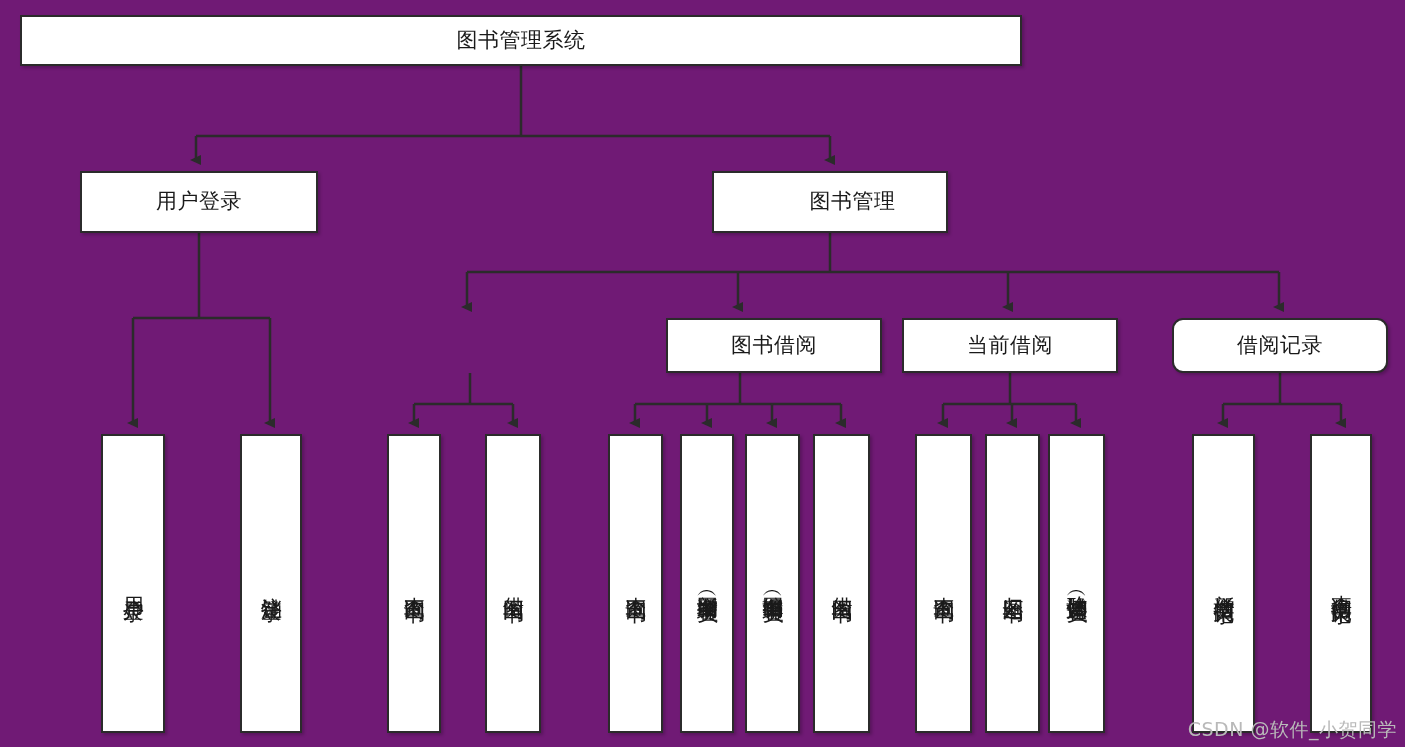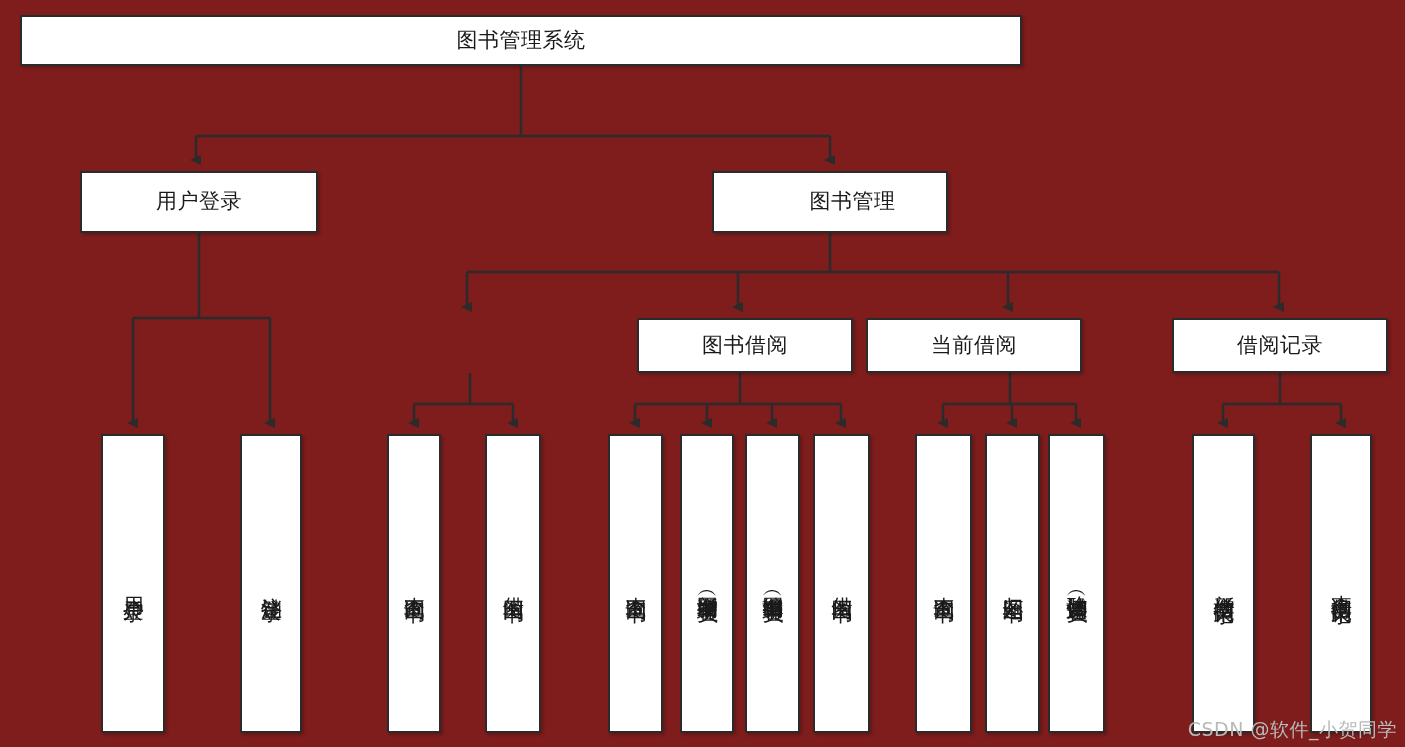--- a/index.html
+++ b/index.html
@@ -7,21 +7,21 @@
     padding: 0;
     background: #ffffff;
   }
   body {
     font-family: "DejaVu Sans", "Liberation Sans", sans-serif;
   }
   #canvas {
     position: relative;
     width: 1405px;
     height: 747px;
-    background: #7f1d1d;
+    background: #701a75;
     overflow: hidden;
   }
   svg.edges {
     position: absolute;
     left: 0;
     top: 0;
     width: 1405px;
     height: 747px;
   }
   .node {
@@ -127,27 +127,27 @@
     <span class="label-h">图书管理系统</span>
   </div>
 
   <div class="node" id="node-l2-0" style="left: 80px; top: 171px; width: 238px; height: 62px;">
     <span class="label-h">用户登录</span>
   </div>
   <div class="node" id="node-l2-1" style="left: 712px; top: 171px; width: 236px; height: 62px; padding-left: 45px;">
     <span class="label-h">图书管理</span>
   </div>
 
-  <div class="node" id="node-l3-1" style="left: 637px; top: 318px; width: 216px; height: 55px;">
+  <div class="node" id="node-l3-1" style="left: 666px; top: 318px; width: 216px; height: 55px;">
     <span class="label-h">图书借阅</span>
   </div>
-  <div class="node" id="node-l3-2" style="left: 866px; top: 318px; width: 216px; height: 55px;">
+  <div class="node" id="node-l3-2" style="left: 902px; top: 318px; width: 216px; height: 55px;">
     <span class="label-h">当前借阅</span>
   </div>
-  <div class="node" id="node-l3-3" style="left: 1172px; top: 318px; width: 216px; height: 55px;">
+  <div class="node" id="node-l3-3" style="left: 1172px; top: 318px; width: 216px; height: 55px; border-radius: 11px;">
     <span class="label-h">借阅记录</span>
   </div>
 
   <div class="node leaf" id="node-leaf-0" style="left: 101px; top: 434px; width: 64px; height: 299px;">
     <span class="label-v">用户登录</span>
   </div>
   <div class="node leaf" id="node-leaf-1" style="left: 240px; top: 434px; width: 62px; height: 299px;">
     <span class="label-v">注销登录</span>
   </div>
   <div class="node leaf" id="node-leaf-2" style="left: 387px; top: 434px; width: 54px; height: 299px;">

